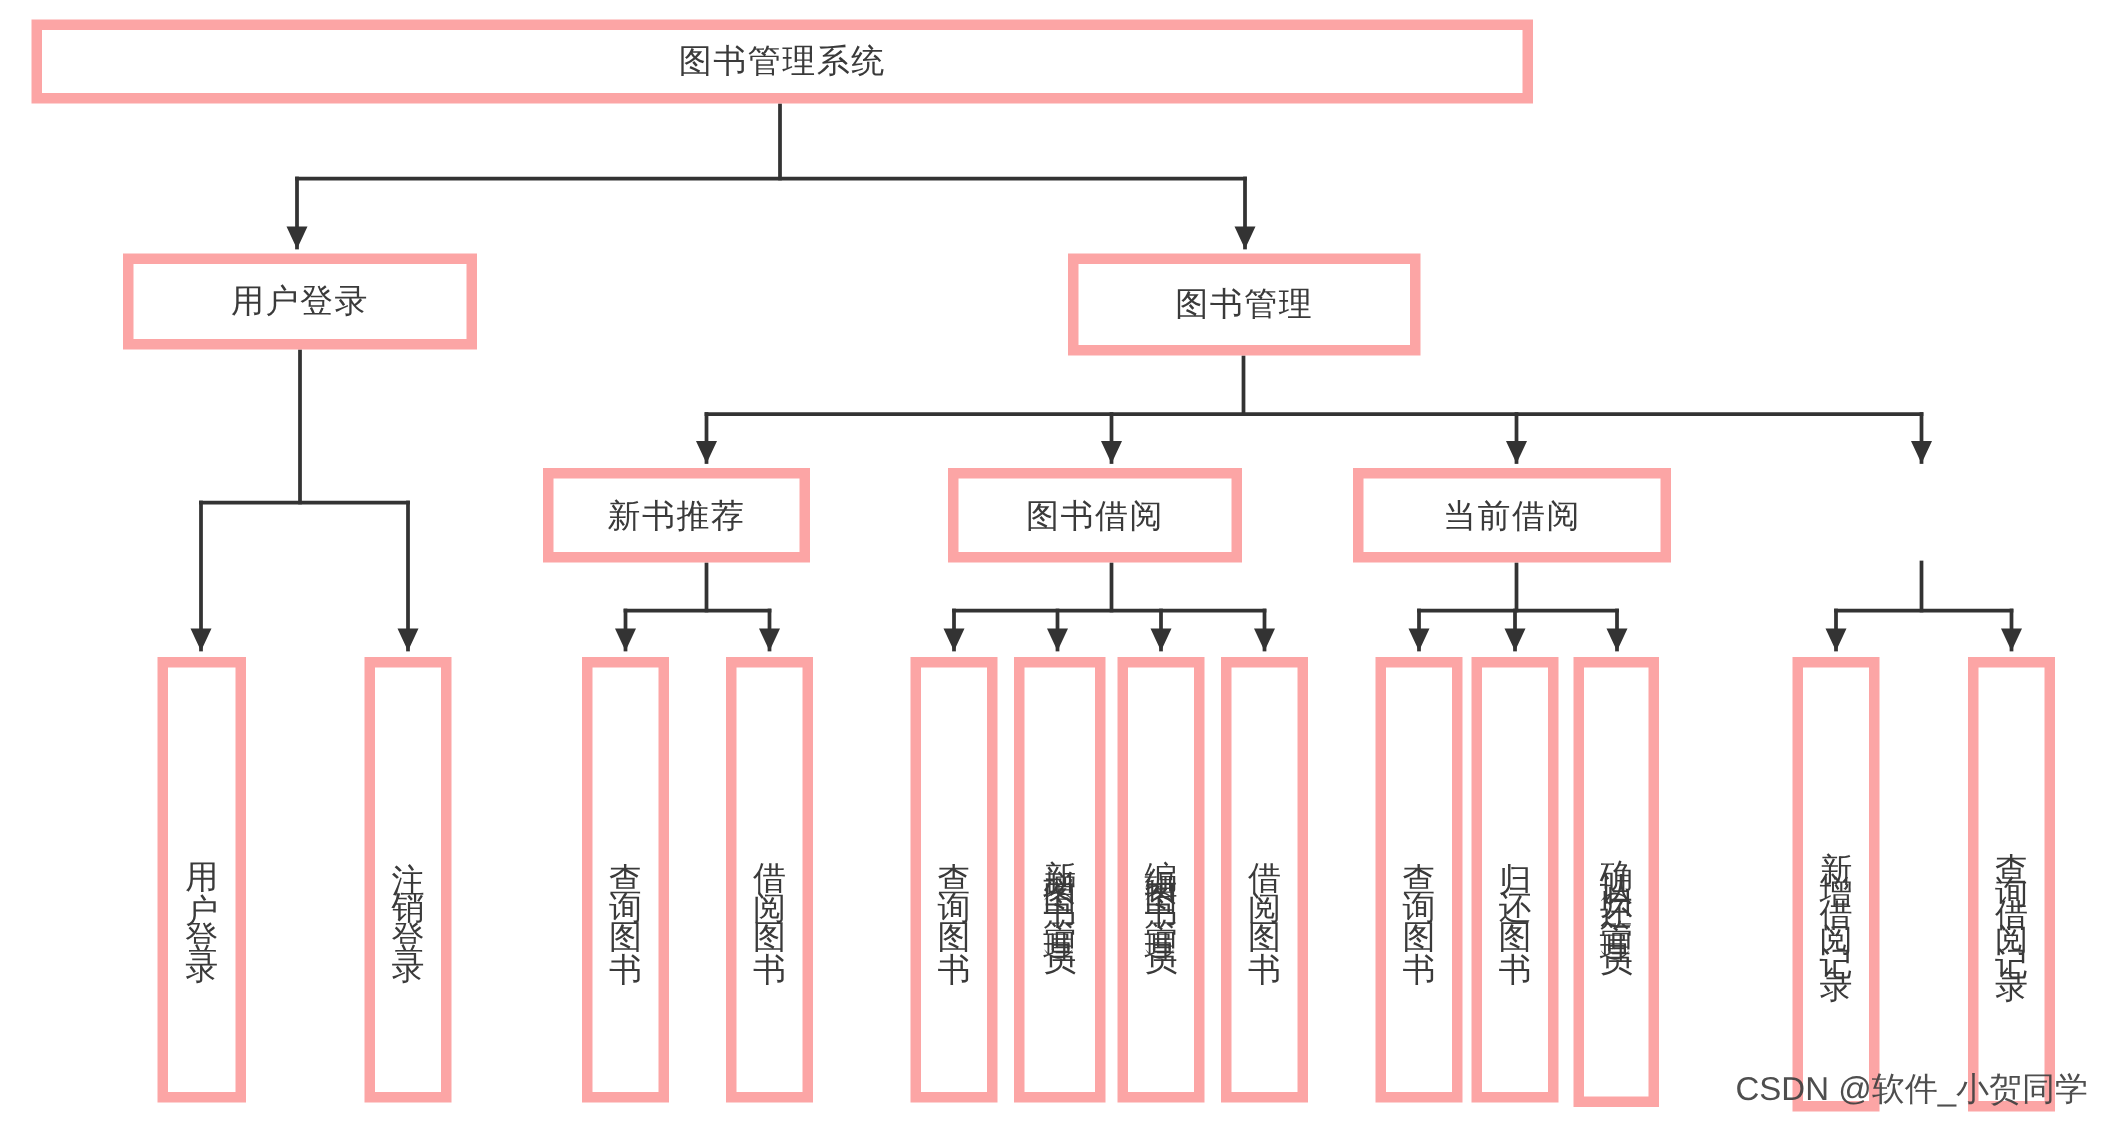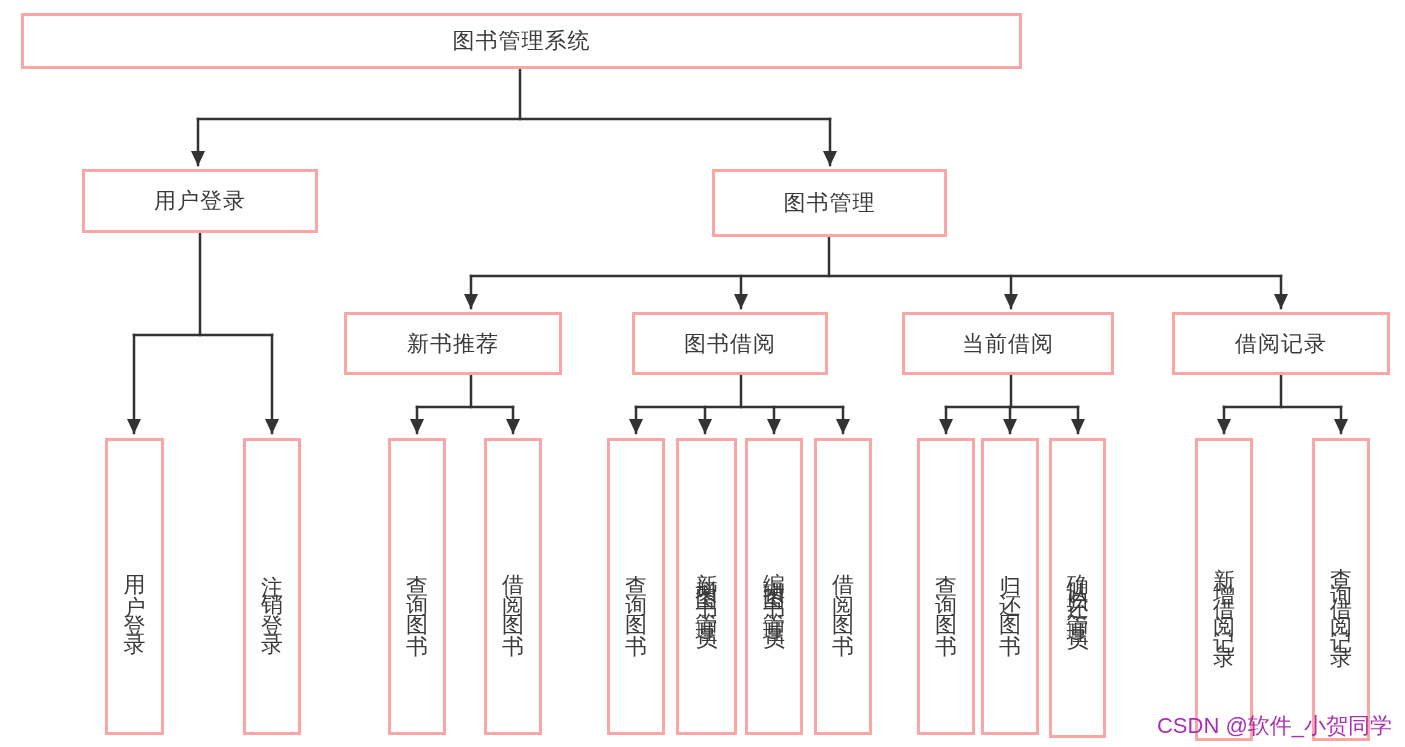--- a/index.html
+++ b/index.html
@@ -22,21 +22,21 @@
   svg.connectors {
     position: absolute;
     left: 0; top: 0;
     width: 1405px; height: 747px;
     z-index: 1;
   }
   .box {
     position: absolute;
     box-sizing: border-box;
     background: #ffffff;
-    border: 3px solid #fca5a5;
+    border: 7px solid #fca5a5;
     display: flex;
     align-items: center;
     justify-content: center;
     z-index: 2;
     color: #3a3a3a;
   }
   .box.h span {
     font-size: 22px;
     letter-spacing: 1px;
     white-space: nowrap;
@@ -48,21 +48,21 @@
   }
   .ls20 span { letter-spacing: 20px; margin-bottom: -20px; }
   .ls16 span { letter-spacing: 16px; margin-bottom: -16px; }
   .ls8  span { letter-spacing: 8px;  margin-bottom: -8px;  }
   .watermark {
     position: absolute;
     right: 13px;
     bottom: 6px;
     z-index: 3;
     font-size: 22px;
-    color: #a21caf;
+    color: #404040;
     opacity: 0.92;
     white-space: nowrap;
   }
 </style>
 </head>
 <body>
 
 <div id="stage">
 
   <svg class="connectors" viewBox="0 0 1405 747" stroke="#333333" stroke-width="2.5" fill="none" stroke-linecap="square">
@@ -117,31 +117,28 @@
     <span>图书管理系统</span>
   </div>
 
   <div class="box h" style="left:82px;top:169px;width:236px;height:64px">
     <span>用户登录</span>
   </div>
   <div class="box h" style="left:712px;top:169px;width:235px;height:68px">
     <span>图书管理</span>
   </div>
 
-  <div class="box h" style="left:344px;top:312px;width:218px;height:63px">
+  <div class="box h" style="left:362px;top:312px;width:178px;height:63px">
     <span>新书推荐</span>
   </div>
   <div class="box h" style="left:632px;top:312px;width:196px;height:63px">
     <span>图书借阅</span>
   </div>
   <div class="box h" style="left:902px;top:312px;width:212px;height:63px">
     <span>当前借阅</span>
-  </div>
-  <div class="box h" style="left:1172px;top:312px;width:218px;height:63px">
-    <span>借阅记录</span>
   </div>
 
   <div class="box v ls20" style="left:105px;top:438px;width:59px;height:297px">
     <span>用户登录</span>
   </div>
   <div class="box v ls20" style="left:243px;top:438px;width:58px;height:297px">
     <span>注销登录</span>
   </div>
 
   <div class="box v ls20" style="left:388px;top:438px;width:58px;height:297px">

